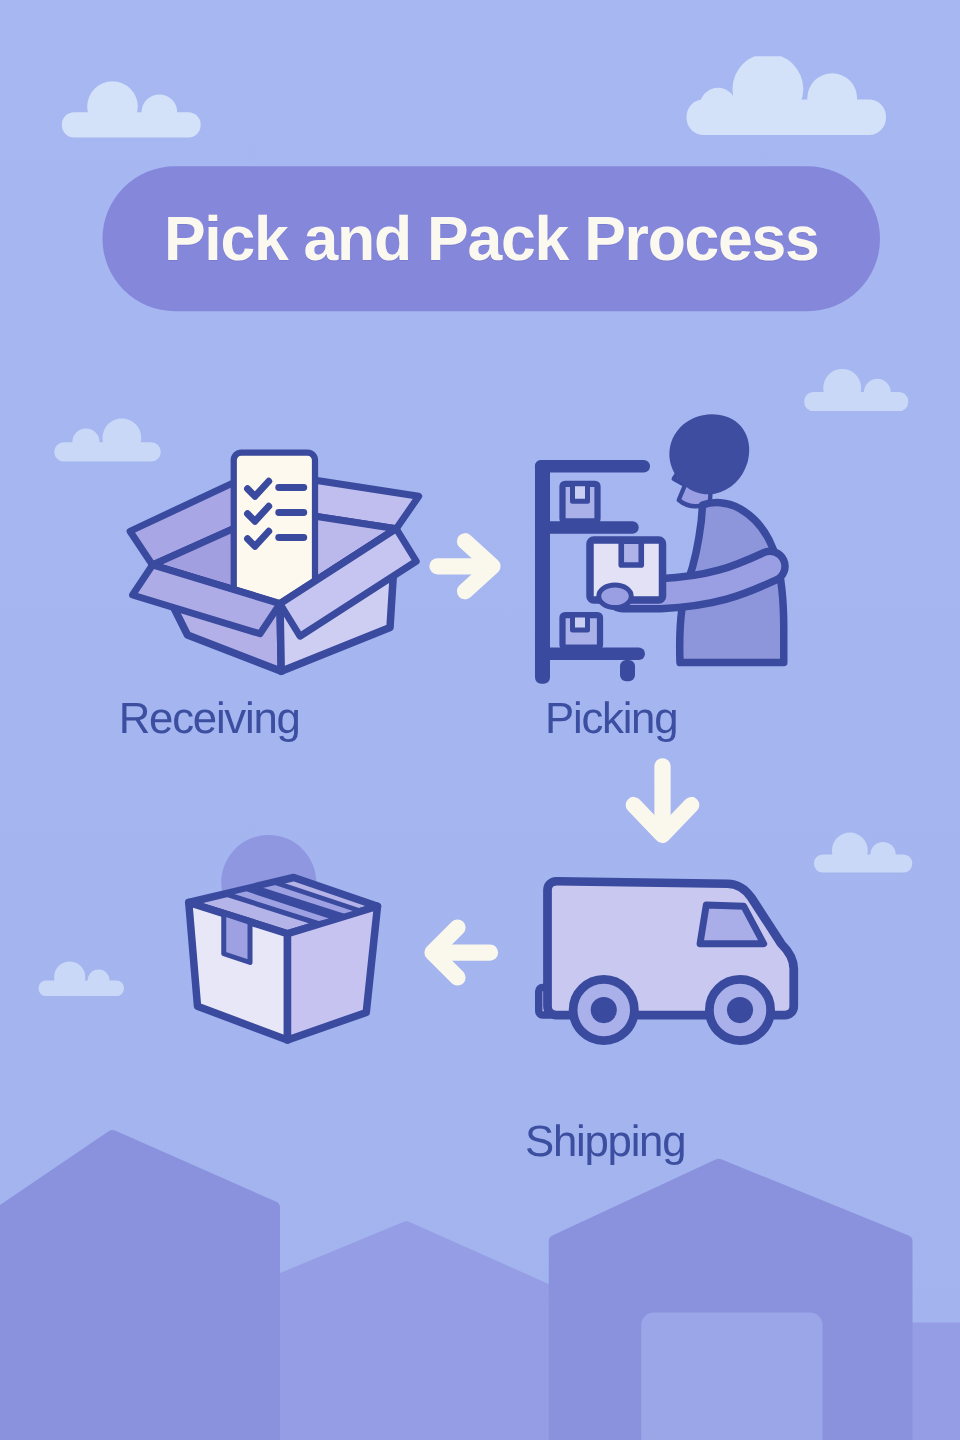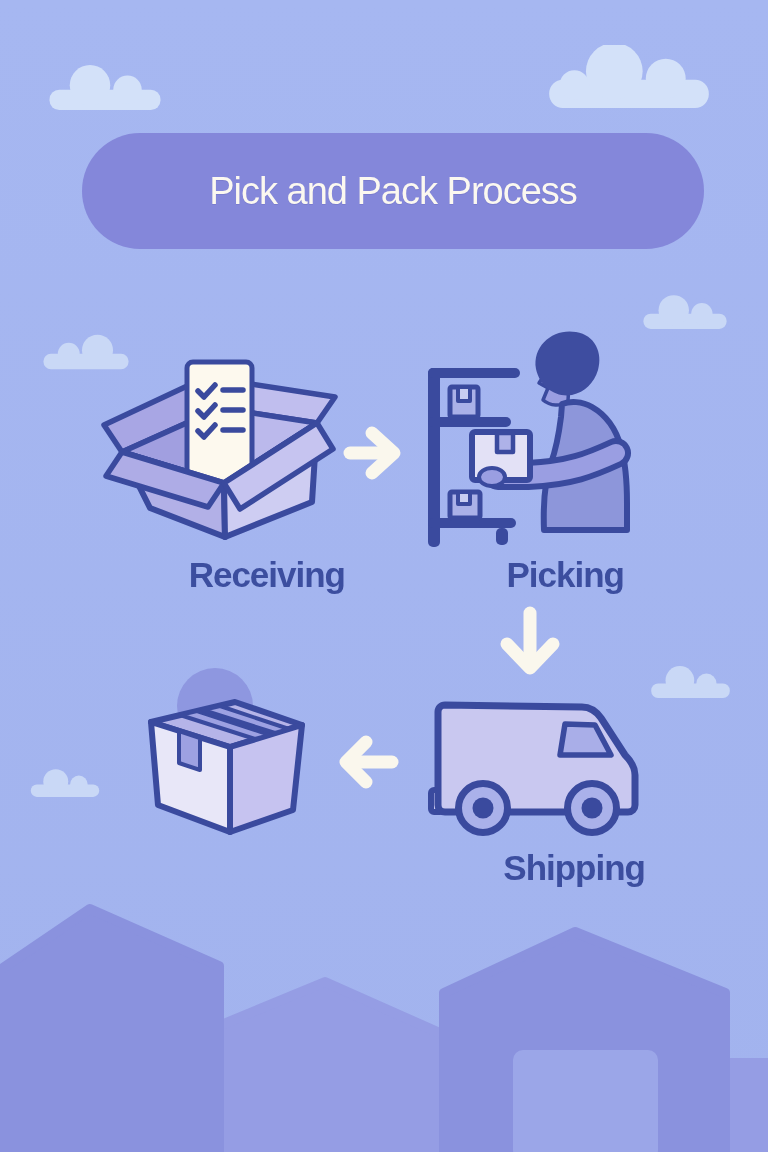--- a/index.html
+++ b/index.html
@@ -10,26 +10,26 @@
   }
   .abs{position:absolute;}
   .cloud{position:absolute;}
   .cloud.flip{transform:scaleX(-1);}
   #banner{
     position:absolute;left:82px;top:133px;width:622px;height:116px;
     background:var(--banner);border-radius:58px;
     display:flex;align-items:center;justify-content:center;
   }
   #banner .title{
-    color:var(--banner-text);font-size:38px;font-weight:normal;letter-spacing:-1px;
+    color:var(--banner-text);font-size:50px;font-weight:bold;letter-spacing:-1px;
     text-shadow:0 1px 0 rgba(90,90,170,.25);white-space:nowrap;
   }
   .step-label{
-    position:absolute;text-align:right;
-    color:var(--label);font-size:35px;font-weight:bold;letter-spacing:-1px;
+    position:absolute;text-align:left;
+    color:var(--label);font-size:35px;font-weight:normal;letter-spacing:-1px;
   }
   svg{display:block;}
 </style>
 </head>
 <body>
 
 <div id="stage">
 
   <svg class="cloud" style="left:45px;top:62px" width="120" height="51" viewBox="0 0 160 60">
     <g style="fill:var(--cloud)">
@@ -143,21 +143,21 @@
 
       <g>
         <rect x="52" y="107" width="58" height="48" rx="3" style="fill:var(--held-box);stroke:var(--outline)" stroke-width="6"></rect>
         <rect x="77" y="108" width="16" height="19" style="fill:var(--held-box-notch);stroke:var(--outline)" stroke-width="4.5"></rect>
       </g>
       <ellipse cx="72" cy="152" rx="13" ry="9" style="fill:var(--skin);stroke:var(--outline)" stroke-width="4"></ellipse>
     </g>
   </svg>
 
   <div class="step-label" style="left:95px;top:555px;width:250px">Receiving</div>
-  <div class="step-label" style="left:404px;top:555px;width:220px">Picking</div>
+  <div class="step-label" style="left:436px;top:555px;width:220px">Picking</div>
 
   <svg class="abs" style="left:495px;top:600px" width="70" height="80" viewBox="0 0 70 80">
     <g fill="none" style="stroke:var(--arrow)" stroke-width="13" stroke-linecap="round" stroke-linejoin="round">
       <line x1="35" y1="13" x2="35" y2="58"></line>
         <polyline points="12,44 35,68 58,44"></polyline>
     </g>
   </svg>
 
   <svg class="abs" style="left:140px;top:660px" width="180" height="190" viewBox="0 0 180 190">
     <circle cx="75" cy="46" r="38" style="fill:var(--accent-circle)"></circle>
@@ -190,21 +190,21 @@
         <circle cx="58" cy="116" r="24.5" style="fill:var(--wheel);stroke:var(--outline)" stroke-width="7"></circle>
         <circle cx="58" cy="116" r="10.5" style="fill:var(--outline)"></circle>
       </g>
       <g>
         <circle cx="167" cy="116" r="24.5" style="fill:var(--wheel);stroke:var(--outline)" stroke-width="7"></circle>
         <circle cx="167" cy="116" r="10.5" style="fill:var(--outline)"></circle>
       </g>
     </g>
   </svg>
 
-  <div class="step-label" style="left:420px;top:848px;width:225px">Shipping</div>
+  <div class="step-label" style="left:420px;top:894px;width:225px">Shipping</div>
 
   <svg class="abs" style="left:0;top:900px" width="768" height="252" viewBox="0 0 768 252">
     <g style="fill:var(--skyline-back);stroke:var(--skyline-back)" stroke-width="10" stroke-linejoin="round">
       <polygon points="-85,252 325,82 707,252"></polygon>
       <rect x="725" y="158" width="43" height="94" stroke="none"></rect>
     </g>
     <g style="fill:var(--skyline-front);stroke:var(--skyline-front)" stroke-width="10" stroke-linejoin="round">
       <polygon points="0,70 90,9 219,66 219,252 0,252"></polygon>
       <polygon points="444,93 575,32 725,93 725,252 444,252"></polygon>
     </g>

